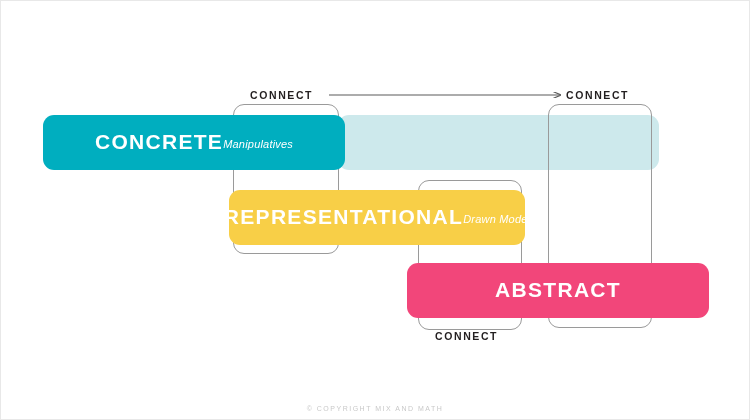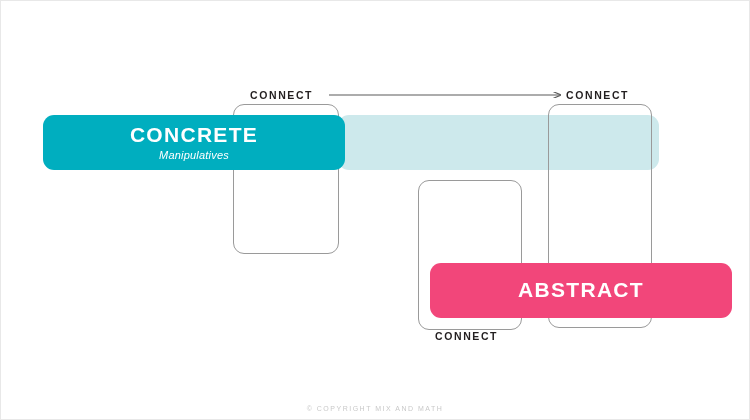--- a/index.html
+++ b/index.html
@@ -58,21 +58,21 @@
     font-size: 11px;
     letter-spacing: 0.2px;
     margin-top: 3px;
     text-align: center;
     white-space: nowrap;
   }
 
   
   .bar-inner {
     display: flex;
-    flex-direction: column;
+    flex-direction: row;
     align-items: center;
   }
 
   
   #blue-band {
     position: absolute;
     background: #cde9ec;
     border-radius: 11px;
     box-sizing: border-box;
   }
@@ -124,22 +124,28 @@
     <line id="connect-arrow-line" x1="0" y1="4" x2="231" y2="4" stroke="#5a5a5a" stroke-width="1.1" marker-end="url(#arrowhead)"></line>
   </svg>
 
   <div class="bar" style="left: 42px; top: 114px; width: 302px; height: 55px; background: rgb(0, 174, 191);">
     <div class="bar-inner" style="transform: translateX(0px);">
       <div class="bar-title" style="color: rgb(255, 255, 255);">CONCRETE</div>
       <div class="bar-sub" style="color: rgb(255, 255, 255);">Manipulatives</div>
     </div>
   </div>
 
+  <div class="bar" style="left: 228px; top: 189px; width: 296px; height: 55px; background: rgb(248, 207, 71);">
+    <div class="bar-inner" style="transform: translateX(0px);">
+      <div class="bar-title" style="color: rgb(255, 255, 255);">REPRESENTATIONAL</div>
+      <div class="bar-sub" style="color: rgb(255, 255, 255);">Drawn Model</div>
+    </div>
+  </div>
 
-  <div class="bar" style="left: 406px; top: 262px; width: 302px; height: 55px; background: rgb(242, 70, 122); margin-left: 23px;">
+  <div class="bar" style="left: 406px; top: 262px; width: 302px; height: 55px; background: rgb(242, 70, 122);">
     <div class="bar-inner" style="transform: translateX(0px);">
       <div class="bar-title" style="color: rgb(255, 255, 255);">ABSTRACT</div>
     </div>
   </div>
 
   <div class="connect-label" style="left: 249px; top: 88px;">CONNECT</div>
   <div class="connect-label" style="left: 565px; top: 88px;">CONNECT</div>
   <div class="connect-label" style="left: 434px; top: 329px;">CONNECT</div>
 
   <div id="copyright" style="top: 404px;">© COPYRIGHT MIX AND MATH</div>

